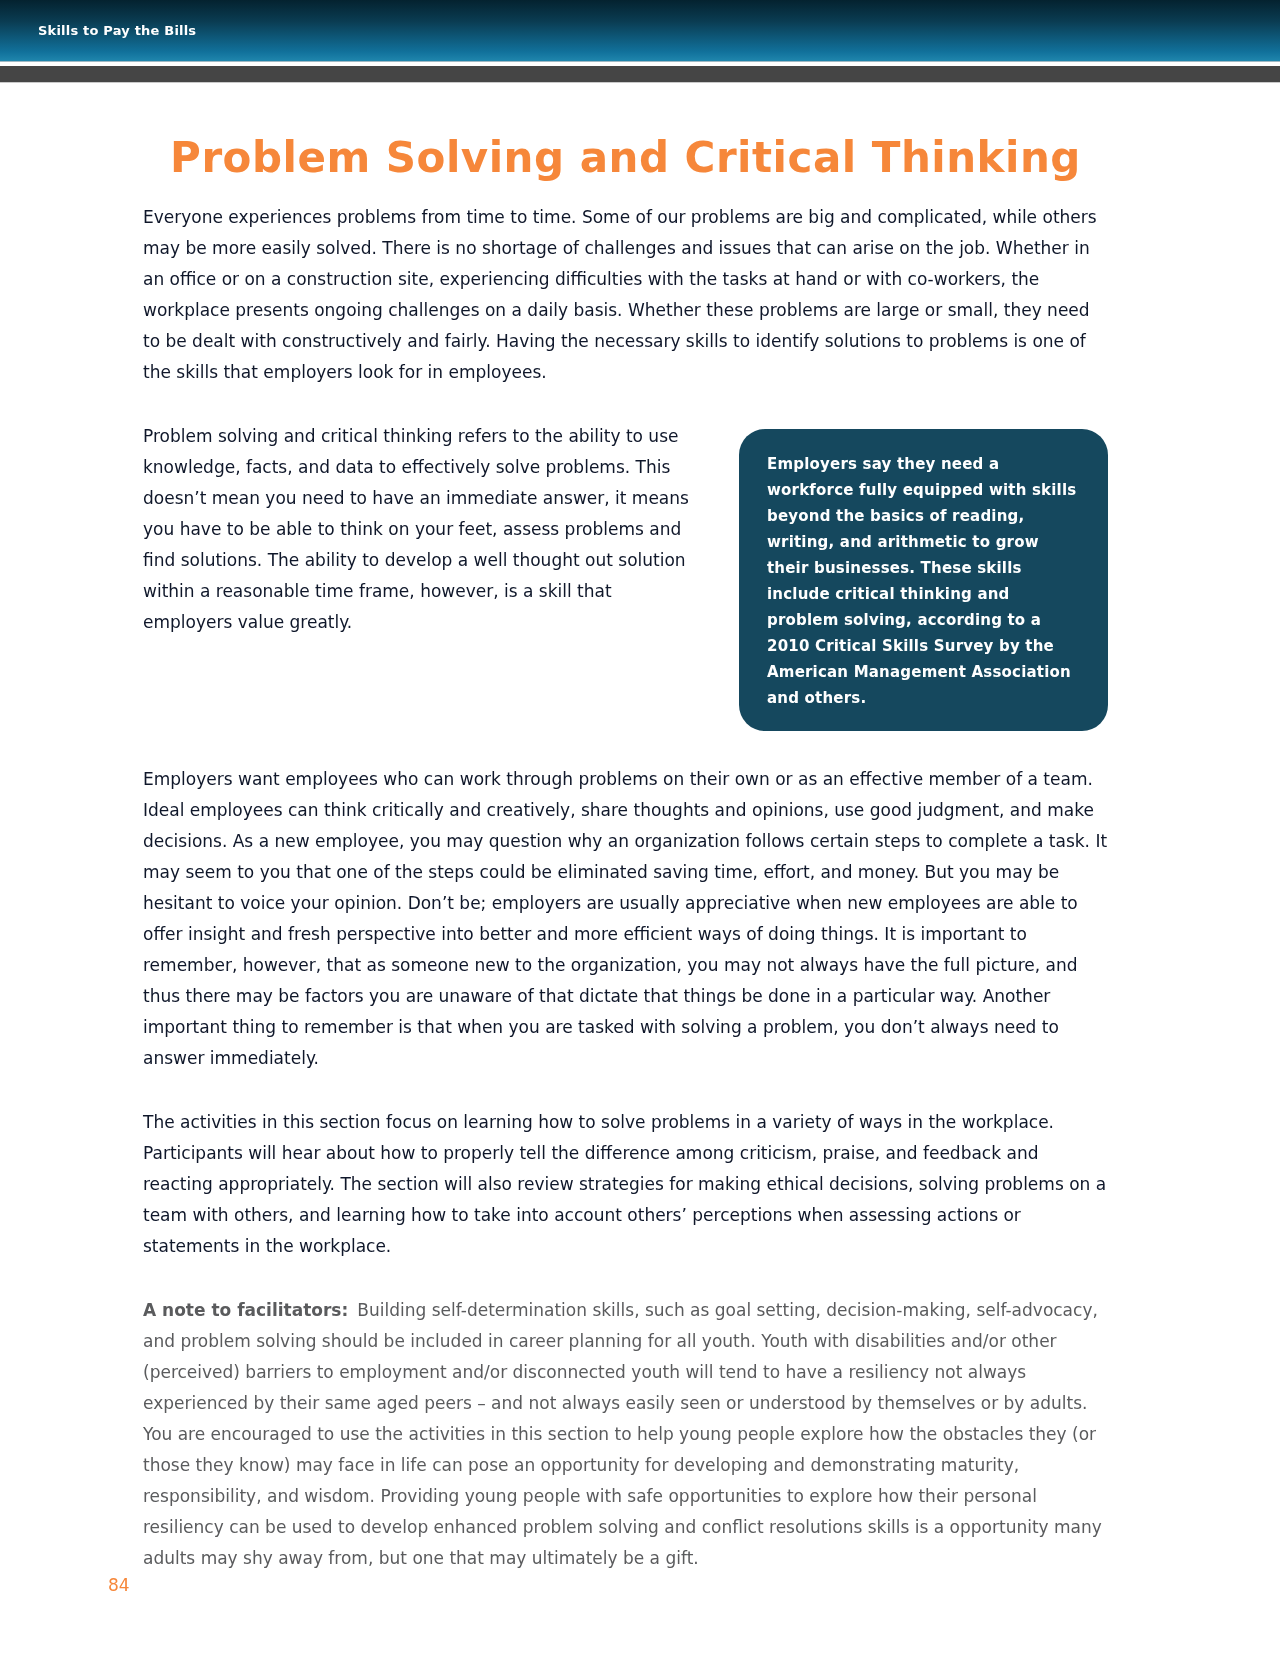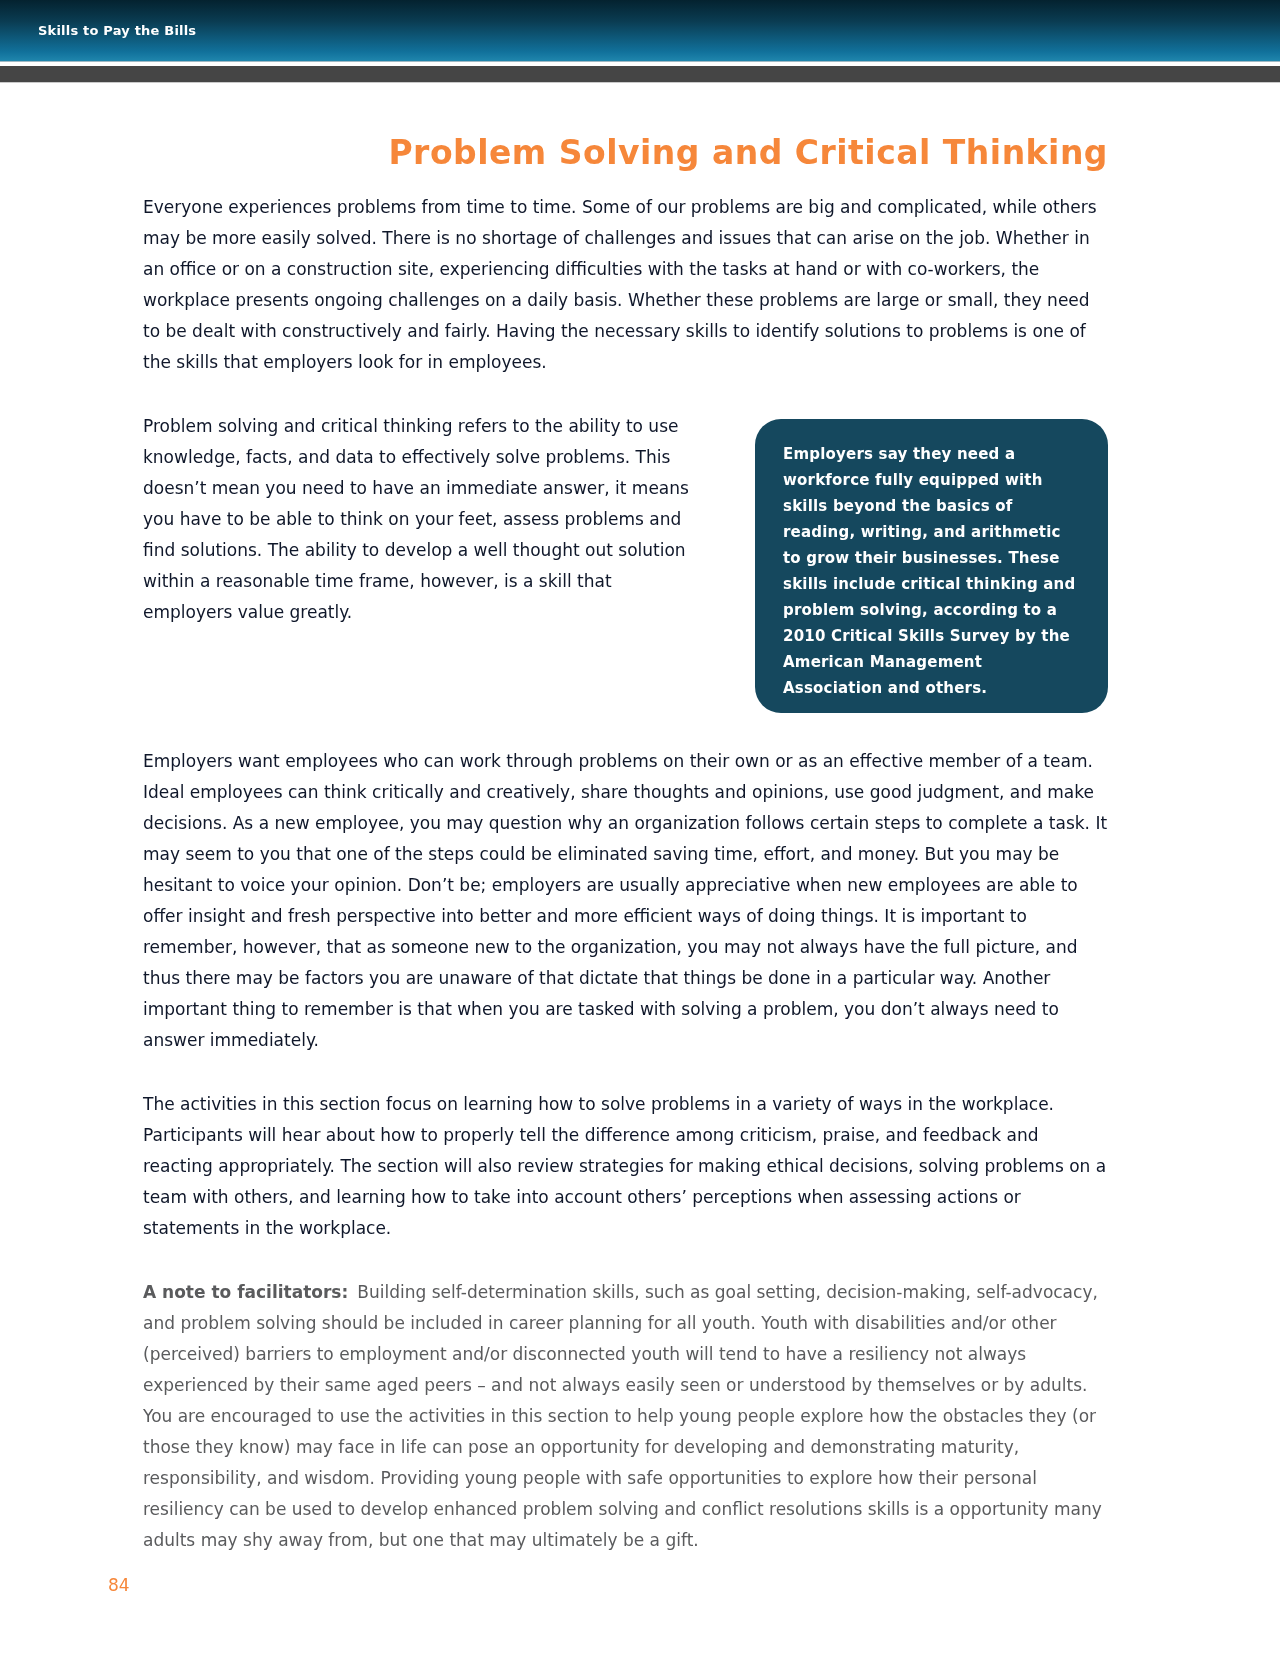--- a/index.html
+++ b/index.html
@@ -39,50 +39,50 @@
   
   .content {
     position: absolute;
     left: 143px;
     top: 83px;
     width: 965px;
   }
   .page-title {
     margin-top: 50px;
     margin-bottom: 20px;
-    text-align: right;
+    text-align: center;
     color: #f6873a;
-    font-size: 33px;
+    font-size: 42px;
     font-weight: 700;
     letter-spacing: 0.5px;
   }
   p.body-text {
     font-size: 17px;
     line-height: 31px;
     color: #0f172a;
     margin-bottom: 33px;
   }
 
   
   .two-col {
     display: flex;
-    gap: 56px;
+    gap: 40px;
     margin-bottom: 33px;
   }
   .two-col .left {
     width: 556px;
     flex: 0 0 auto;
   }
   .two-col .left p.body-text { margin-bottom: 0; }
   .callout {
     flex: 1 1 auto;
     margin-top: 8px;
     background: #15485e;
     border-radius: 26px;
-    padding: 22px 26px 12px 28px;
+    padding: 22px 26px 20px 28px;
     align-self: flex-start;
   }
   .callout-text {
     color: #ffffff;
     font-size: 15px;
     font-weight: bold;
     line-height: 26px;
     letter-spacing: 0.2px;
   }
 

